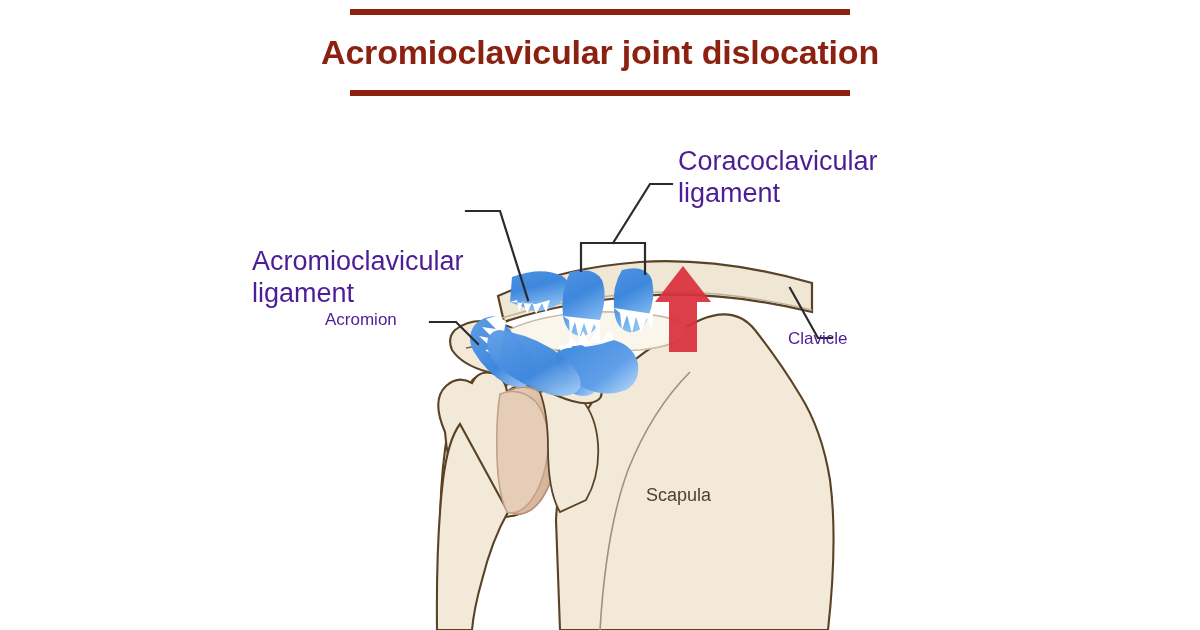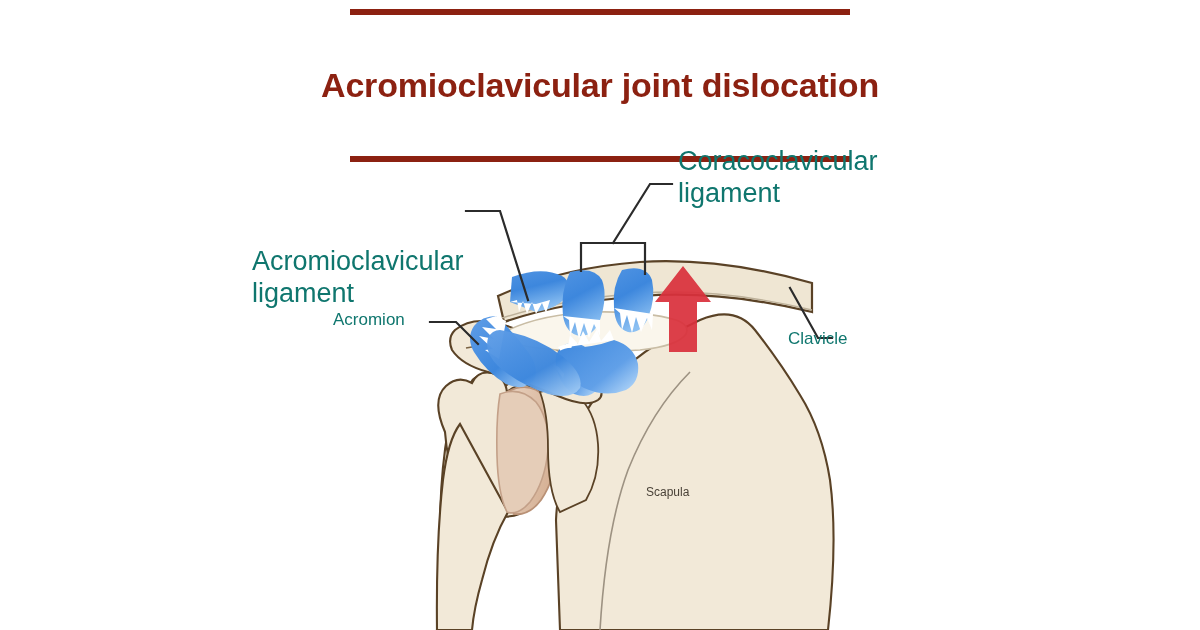--- a/index.html
+++ b/index.html
@@ -8,50 +8,50 @@
     background:#ffffff;
     font-family:"Liberation Sans", sans-serif;
     overflow:hidden;
     position:relative;
   }
   .page{position:relative;width:1200px;height:630px;}
 
   
   .title-block{
     position:absolute;left:0;top:0;width:1200px;
-    display:flex;flex-direction:column;align-items:center;gap:33px;
+    display:flex;flex-direction:column;align-items:center;
   }
   .rule{
     width:500px;height:6px;background:#8c2111;
   }
   .rule.top{margin-top:9px;}
   .rule.bottom{margin-top:18px;}
   .title{
     margin-top:18px;
     font-size:34px;font-weight:bold;letter-spacing:-0.2px;
     color:#8c2111;
     font-family:"Liberation Sans", sans-serif;
     white-space:nowrap;
   }
 
   
   .label{
     position:absolute;
-    color:#0f766e;
+    color:#4c1d95;
     font-family:"Liberation Sans", sans-serif;
     line-height:1.18;
     white-space:pre-line;
   }
   .label.big{font-size:27px;}
   .label.small{font-size:17px;}
-  .label.onbone{font-size:12px;color:#4a4238;}
+  .label.onbone{font-size:18px;color:#4a4238;}
 
   #label-acromioclavicular{left:252px;top:198px;margin-top:48px;}
   #label-coracoclavicular{left:678px;top:146px;}
-  #label-acromion{left:333px;top:310px;}
+  #label-acromion{left:325px;top:310px;}
   #label-clavicle{left:788px;top:329px;}
   #label-scapula{left:646px;top:485px;}
 
   svg.illus{position:absolute;left:0;top:0;}
 </style>
 </head>
 <body>
 
 <div class="page">
 

